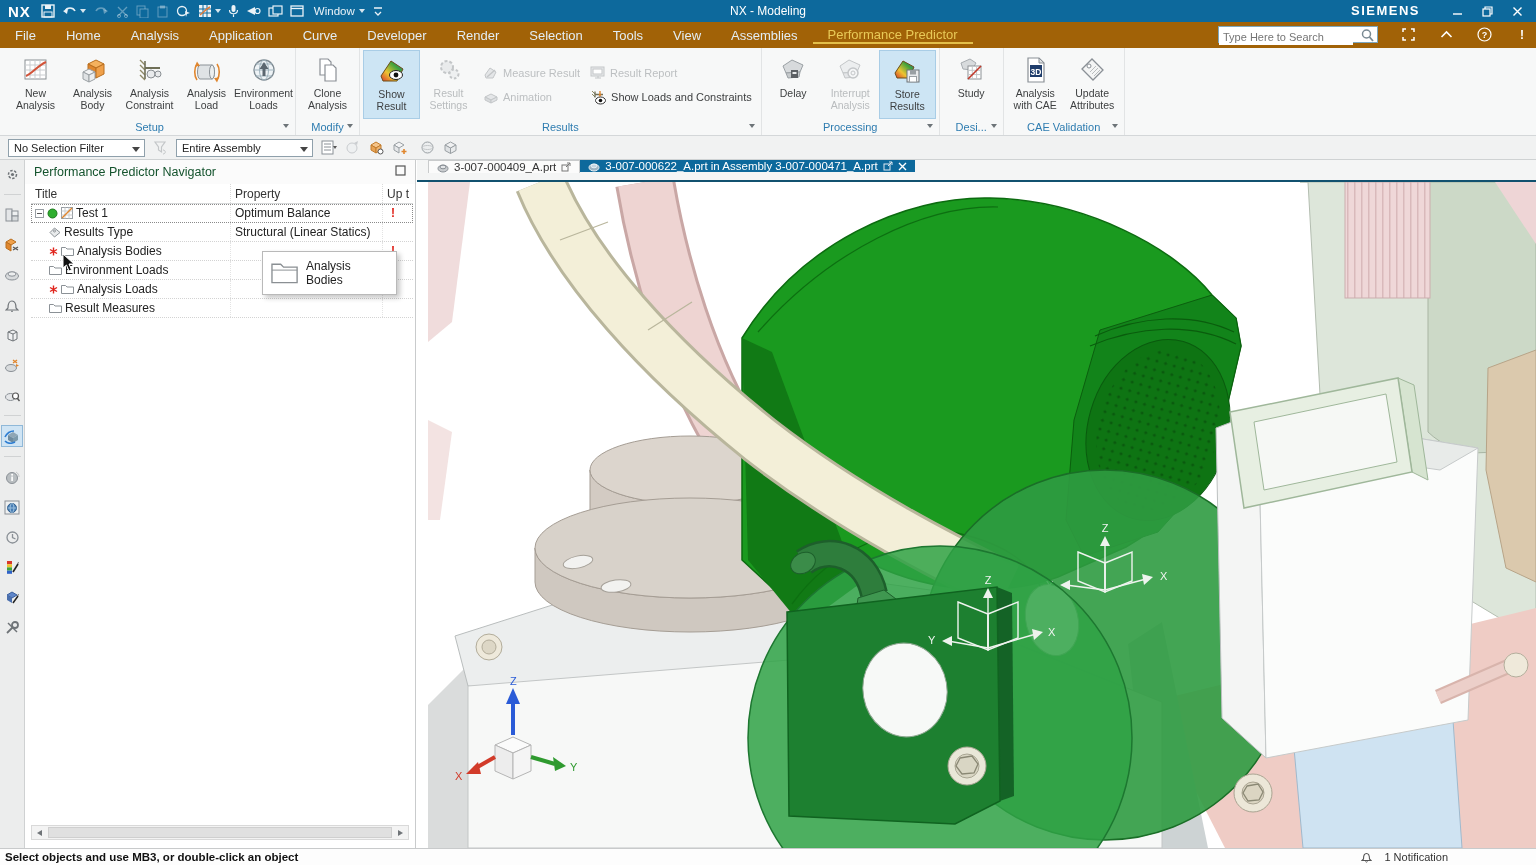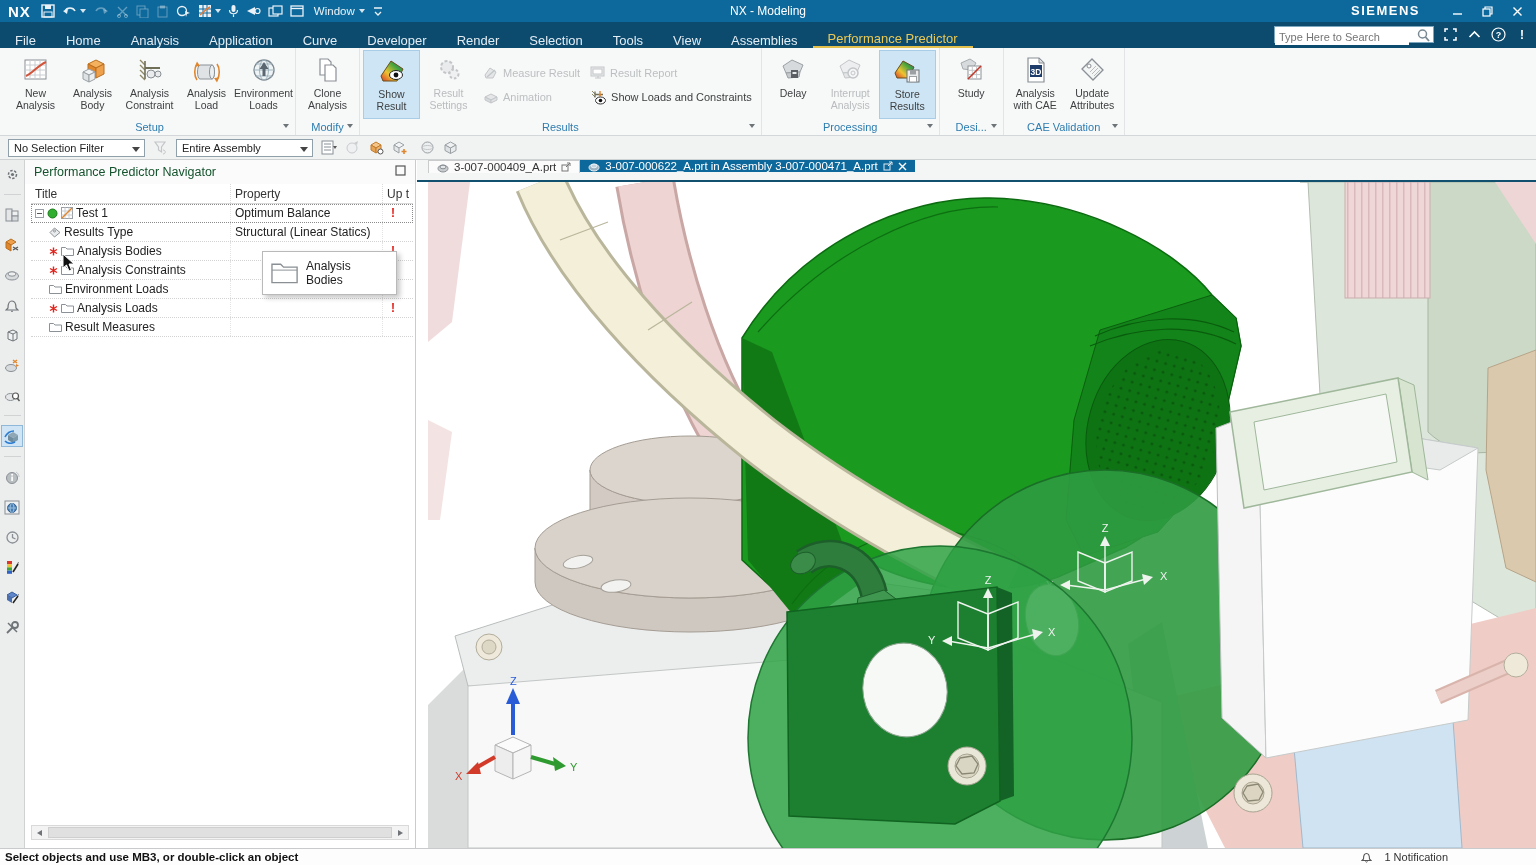--- a/index.html
+++ b/index.html
@@ -15,24 +15,24 @@
   .qat svg { display:block; }
   .qtxt { font-size:11.5px; color:#eaf2f7; margin-left:3px; display:flex; align-items:center; gap:4px; }
   .caret { width:0; height:0; border-left:3.5px solid transparent; border-right:3.5px solid transparent; border-top:4px solid #d7e6ef; }
   .app-title { position:absolute; left:50%; transform:translateX(-50%); font-size:12px; color:#fff; top:4px; }
   .brand { position:absolute; right:116px; top:3px; font-weight:bold; font-size:13px; letter-spacing:1.5px; color:#fff; }
   .winbtns { position:absolute; right:4px; top:0; display:flex; height:22px; }
   .winbtn { width:30px; height:22px; display:flex; align-items:center; justify-content:center; }
 
   
   .menubar { position:absolute; left:0; top:22px; width:1536px; height:26px;
-    background:#0c4a6e; display:flex; align-items:flex-end; z-index:29; }
+    background:#a16207; display:flex; align-items:center; z-index:29; }
   .mtab { padding:0 15px; font-size:13px; color:#e3edf4; display:flex; align-items:center; }
   .mtab.active { color:#e8c957; border-bottom:2px solid #e3bf4b; }
-  .searchwrap { position:absolute; right:6px; top:26px; display:flex; align-items:center; gap:8px; z-index:31; }
+  .searchwrap { position:absolute; right:6px; top:26px; display:flex; align-items:center; gap:22px; z-index:31; }
   .searchbox { width:160px; height:17px; background:#fff; border:1px solid #7da7bf; position:relative; }
   .searchbox input { width:134px; height:15px; border:0; outline:0; font-size:11px; color:#555; padding:0 4px; font-family:"Liberation Sans",sans-serif; }
   .searchbox svg { position:absolute; right:2px; top:1px; }
   .tr-ico { display:flex; align-items:center; justify-content:center; width:16px; height:16px; color:#fff; font-size:12px; font-weight:bold; }
 
   
   .ribbon { position:absolute; left:0; top:48px; width:1536px; height:88px; background:#f7f8f8;
     border-bottom:1px solid #d4d7d9; display:flex; padding-left:4px; z-index:20; }
   .rgroup { display:flex; flex-direction:column; border-right:1px solid #e2e4e5; padding:0 3px; }
   .rbuttons { flex:1; display:flex; align-items:stretch; padding-top:2px; }
@@ -752,33 +752,20 @@
         </svg>
       <svg width="13" height="10" viewBox="0 0 13 10">
           <path d="M0.5,9.5 V1.5 H4.5 L6,3 H12.5 V9.5 Z" fill="#fff" stroke="#8b9196"></path>
         </svg>
       <span>Analysis Bodies</span>
     </div>
     <div class="pcell"></div>
     <div class="fcell">!</div>
   </div>
 
-  <div class="navrow">
-    <div class="tcell ind">
-      <svg width="9" height="9" viewBox="0 0 9 9">
-          <path d="M4.5,0.5 V8.5 M1,2.5 L8,6.5 M8,2.5 L1,6.5" stroke="#e0241c" stroke-width="1.4"></path>
-        </svg>
-      <svg width="13" height="10" viewBox="0 0 13 10">
-          <path d="M0.5,9.5 V1.5 H4.5 L6,3 H12.5 V9.5 Z" fill="#fff" stroke="#8b9196"></path>
-        </svg>
-      <span>Analysis Constraints</span>
-    </div>
-    <div class="pcell"></div>
-    <div class="fcell">!</div>
-  </div>
 
   <div class="navrow">
     <div class="tcell ind">
       <svg width="13" height="10" viewBox="0 0 13 10">
           <path d="M0.5,9.5 V1.5 H4.5 L6,3 H12.5 V9.5 Z" fill="#fff" stroke="#8b9196"></path>
         </svg>
       <span>Environment Loads</span>
     </div>
     <div class="pcell"></div>
     <div class="fcell"></div>

